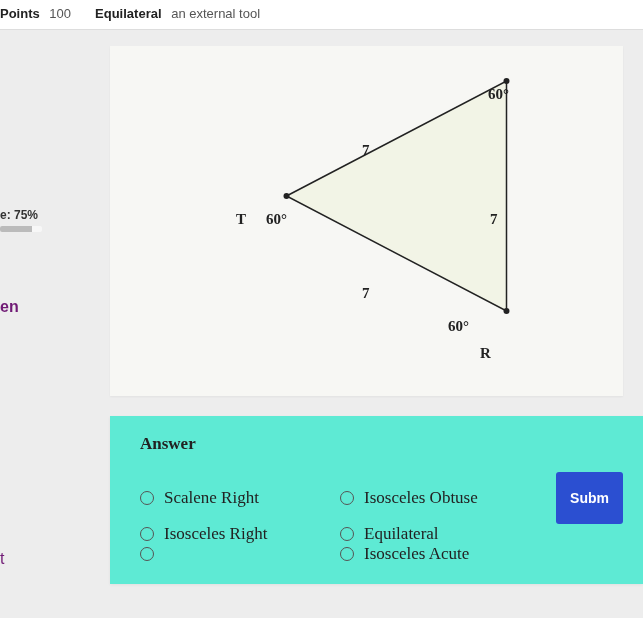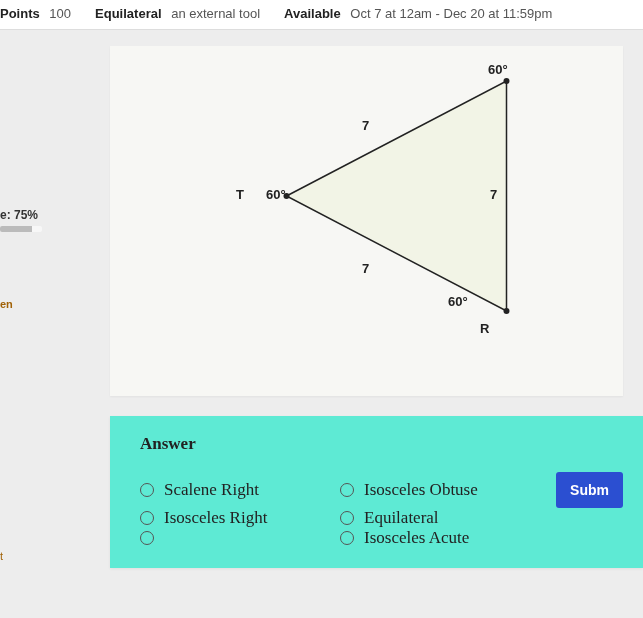--- a/index.html
+++ b/index.html
@@ -47,21 +47,21 @@
     height: 6px;
     background: #f7f7f7;
     border-radius: 2px;
     overflow: hidden;
   }
   .progress-bar .fill {
     height: 100%;
     width: 75%;
     background: #bbb;
   }
-  .side-txt { position: absolute; font-size: 11px; color: #a16207; }
+  .side-txt { position: absolute; font-size: 16px; color: #701a75; }
 
   .main {
     position: absolute;
     left: 70px;
     top: 36px;
     right: 0;
     bottom: 0;
   }
   .figure-panel {
     background: #f7f7f4;
@@ -101,51 +101,48 @@
     width: 14px; height: 14px;
     border: 1.5px solid #555;
     border-radius: 50%;
     flex: 0 0 14px;
   }
   .submit-btn {
     background: #2b4fd1;
     color: #fff;
     font-weight: 700;
     font-size: 14px;
-    padding: 10px 14px;
+    padding: 18px 14px;
     border: none;
     border-radius: 3px;
     cursor: pointer;
     grid-row: 1;
     grid-column: 3;
     justify-self: end;
   }
   .tri-label {
     position: absolute;
-    font-family: Liberation Sans, sans-serif;
-    font-size: 13px;
+    font-family: Liberation Serif, serif;
+    font-size: 15px;
     font-weight: 700;
     color: #222;
+    margin-top: 24px;
   }
 </style>
 </head>
 <body>
 
 <div class="header">
   <span class="group">
     <span class="lab">Points</span>
     <span class="val">100</span>
   </span>
   <span class="group">
     <span class="lab">Equilateral</span>
     <span class="val">an external tool</span>
-  </span>
-  <span class="group">
-    <span class="lab">Available</span>
-    <span class="val">Oct 7 at 12am - Dec 20 at 11:59pm</span>
   </span>
 </div>
 
 <div class="left-strip">
   <div class="progress-label">e: 75%</div>
   <div class="progress-bar">
     <div class="fill"></div>
   </div>
   <div class="side-txt" style="top:270px;left:0;font-weight:600">en</div>
   <div class="side-txt" style="top:522px;left:0">t</div>

